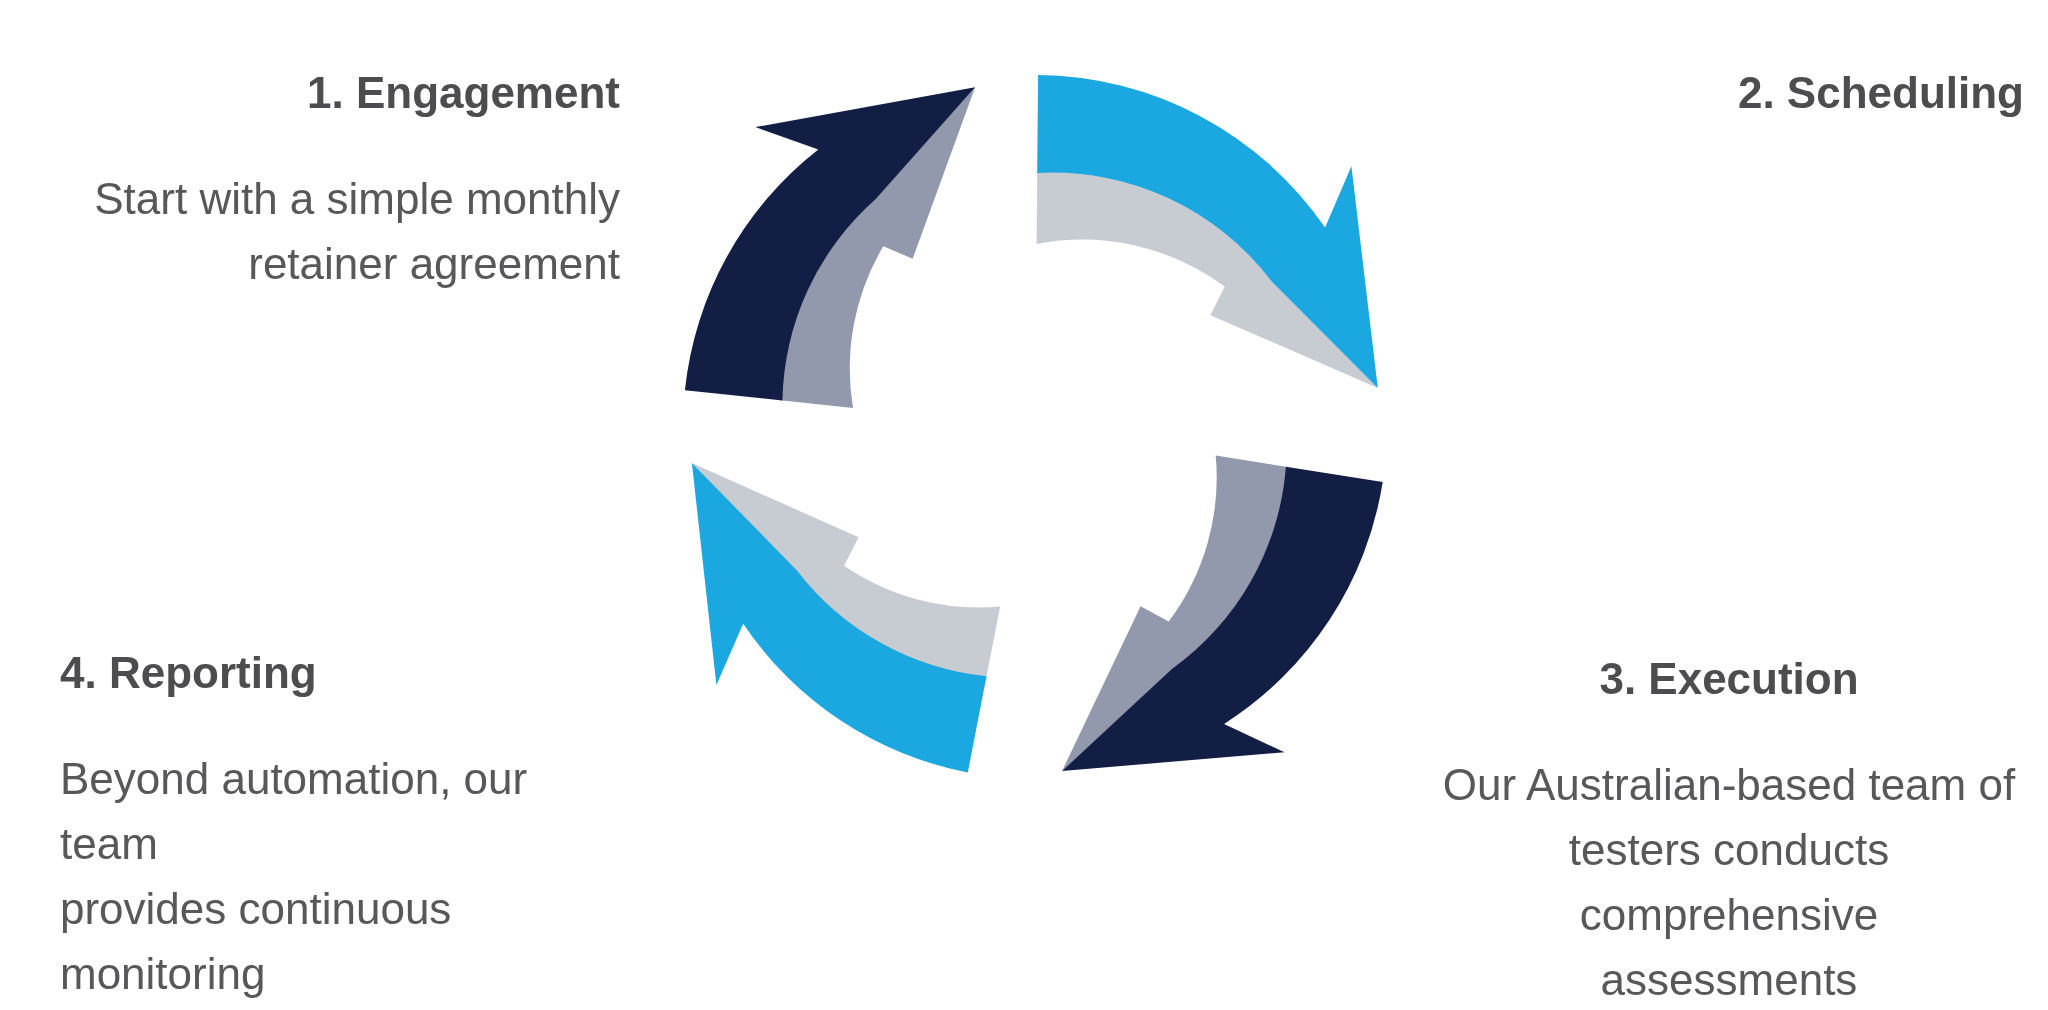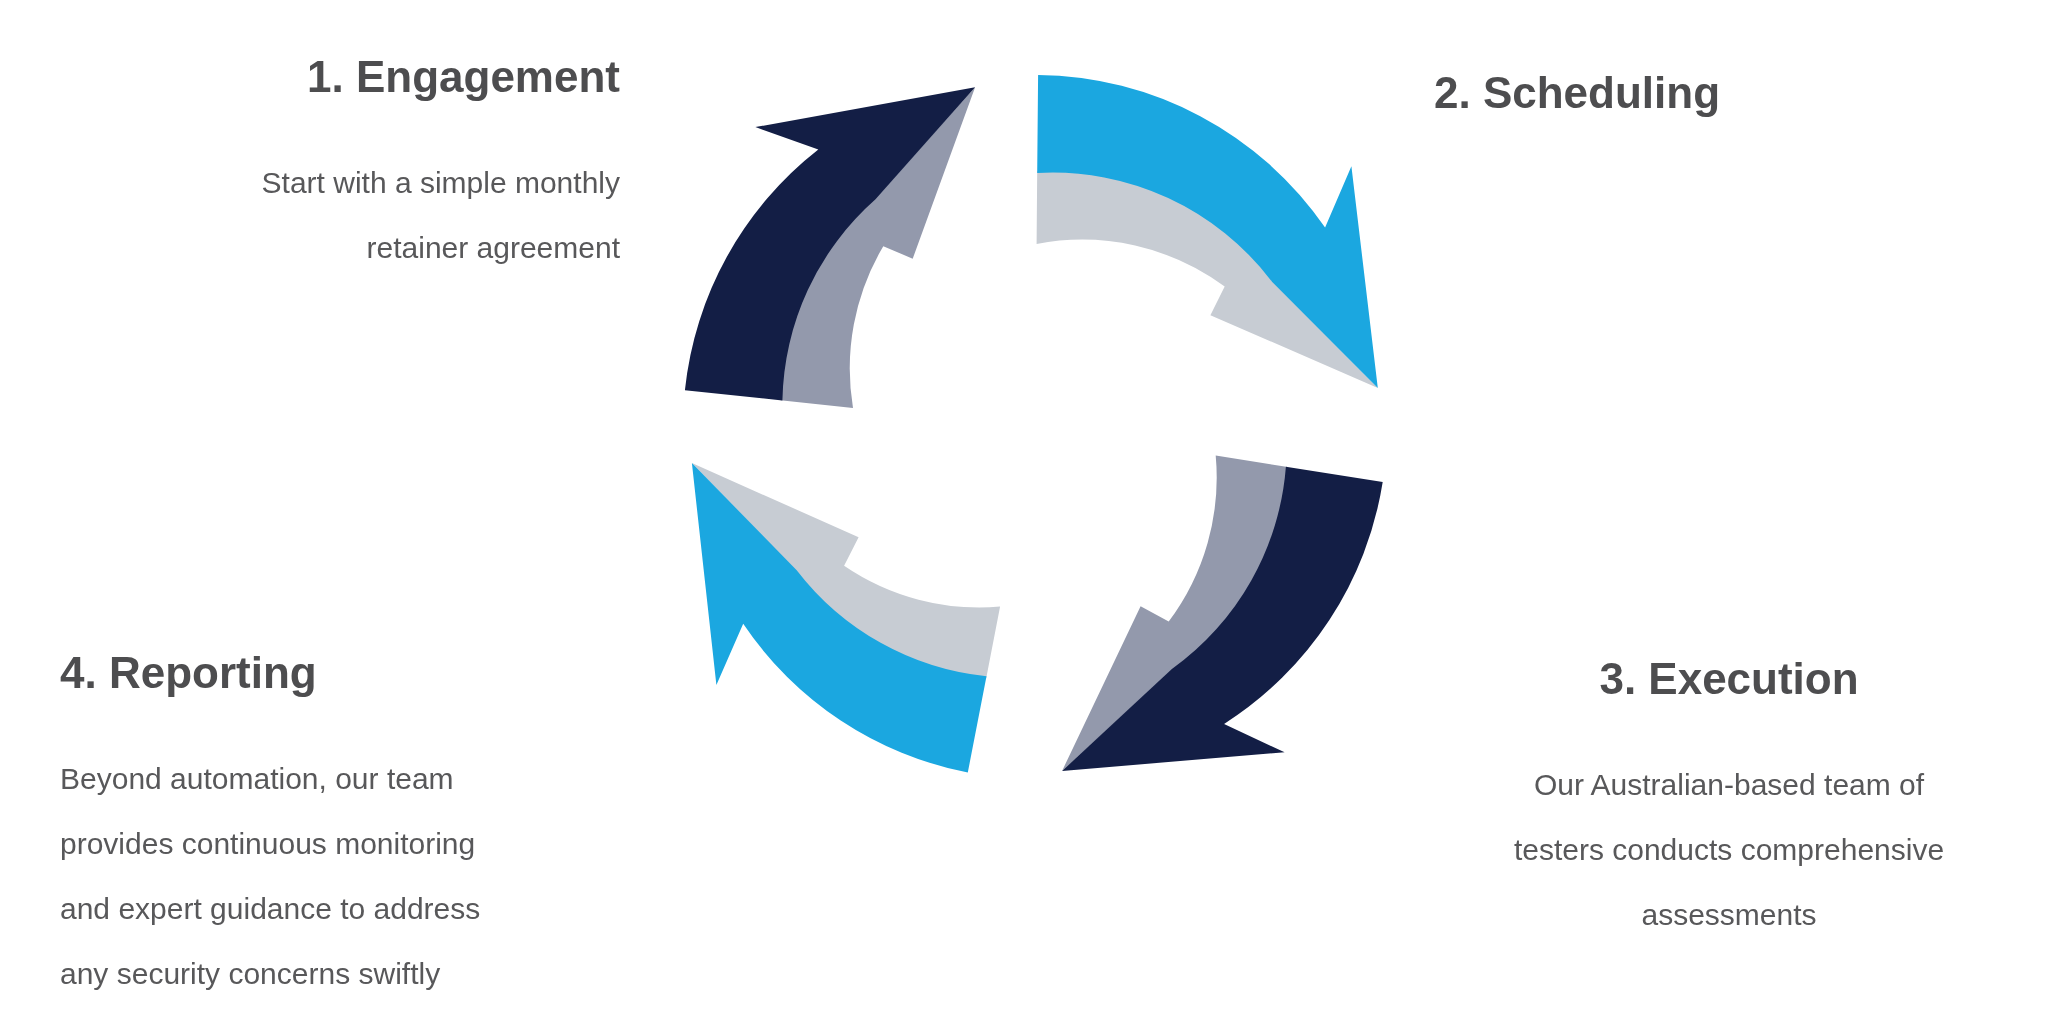--- a/index.html
+++ b/index.html
@@ -21,28 +21,28 @@
   .step h2 {
     margin: 0;
     font-size: 44px;
     line-height: 54px;
     font-weight: 700;
     color: var(--heading-color, #4d4d4f);
     letter-spacing: 0px;
   }
   .step p {
     margin: 46px 0 0 0;
-    font-size: 30px;
+    font-size: 44px;
     line-height: 65px;
     font-weight: 400;
     color: var(--body-color, #58585a);
     white-space: pre-line;
   }
-  .step-1 { left: 60px;   top: 50px;  width: 560px; text-align: right; }
-  .step-2 { left: 1434px; top: 66px;  width: 590px; text-align: left; }
+  .step-1 { left: 60px;   top: 66px;  width: 560px; text-align: right; }
+  .step-2 { left: 1434px; top: 66px;  width: 590px; text-align: right; }
   .step-3 { left: 1434px; top: 652px; width: 590px; text-align: center; }
   .step-4 { left: 60px;   top: 646px; width: 560px; }
   .cycle-svg {
     position: absolute;
     left: 665px;
     top: 57px;
     width: 740px;
     height: 740px;
   }
 </style>

